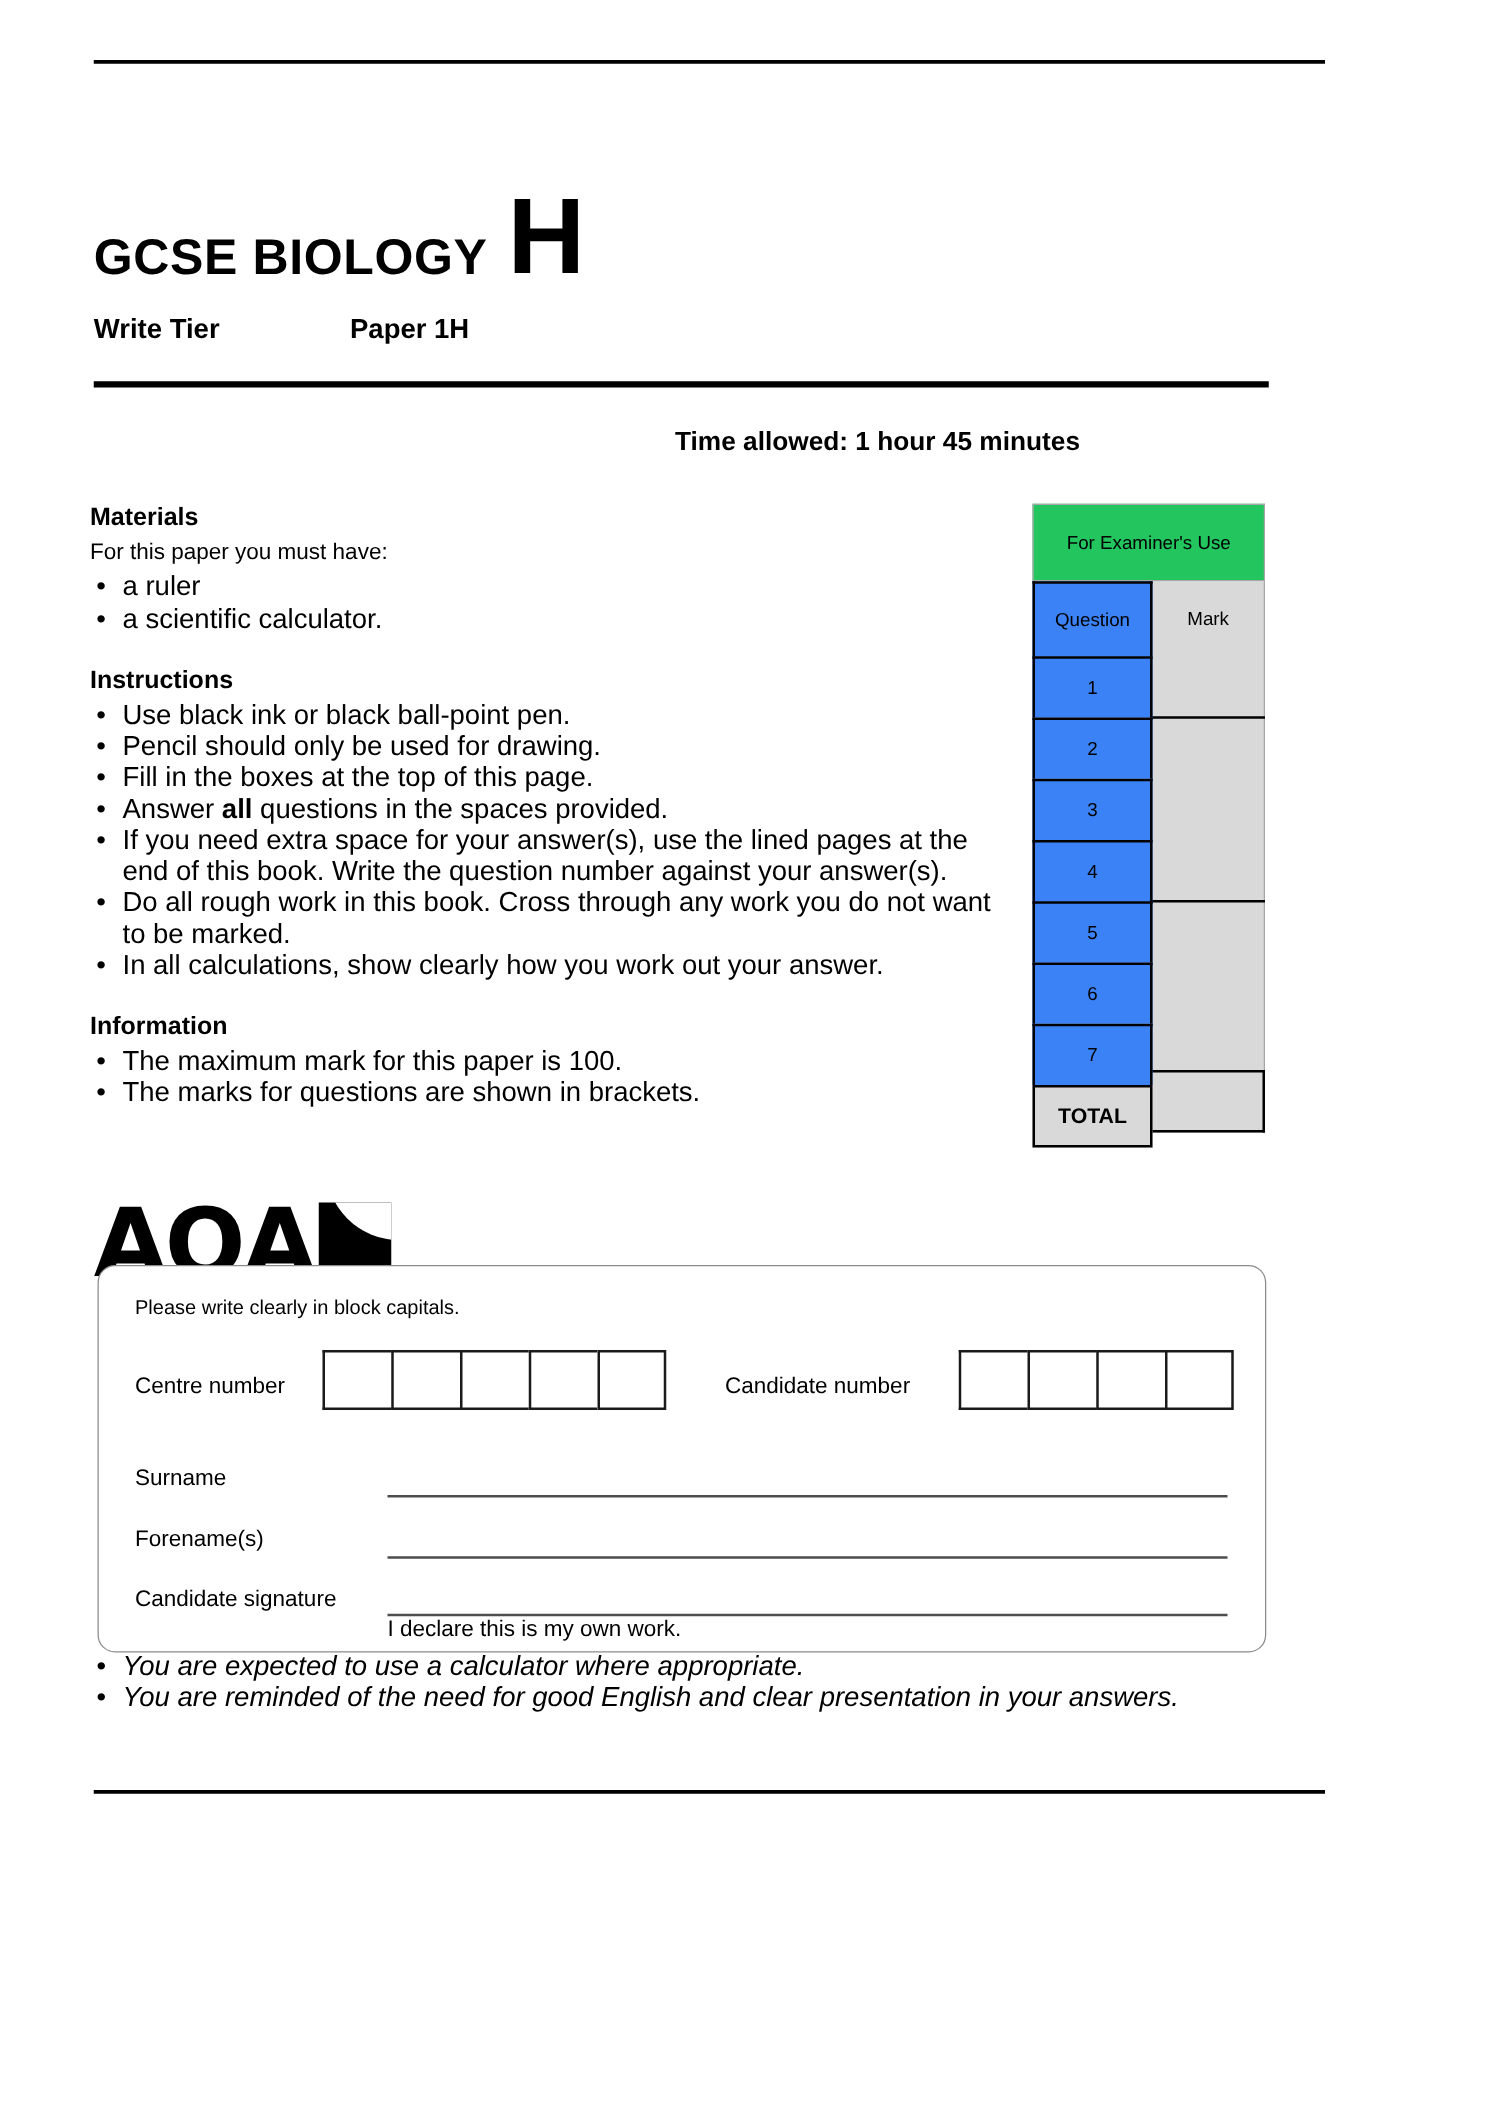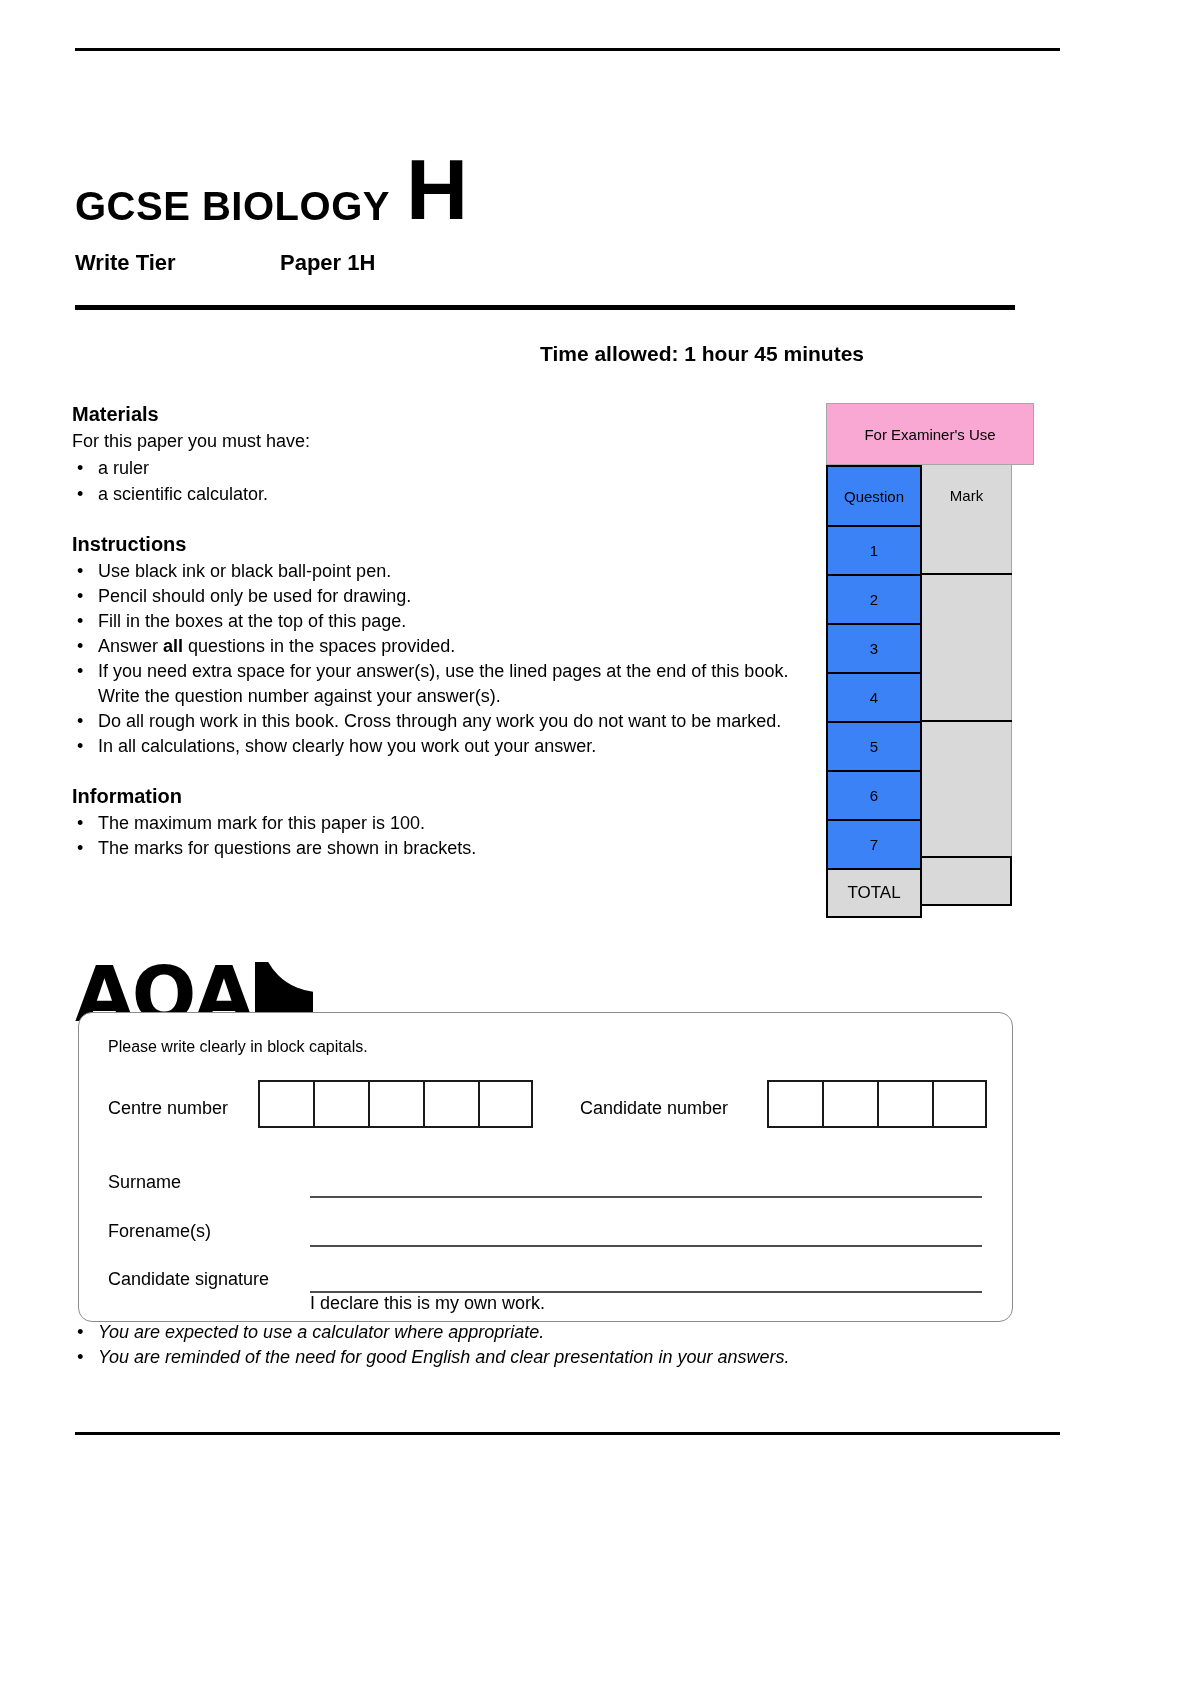--- a/index.html
+++ b/index.html
@@ -101,21 +101,21 @@
     font-size: 18px;
     line-height: 25px;
     margin: 0;
   }
   ul.bullets {
     list-style: none;
     margin: 2px 0 0 0;
     padding: 0;
   }
   ul.bullets > li {
-    font-size: 18px;
+    font-size: 22px;
     line-height: 25px;
     position: relative;
     padding-left: 26px;
     margin-bottom: 1px;
   }
   ul.bullets > li::before {
     content: "\2022";
     position: absolute;
     left: 5px;
     top: 0;
@@ -125,22 +125,22 @@
   
   .examiner {
     position: absolute;
     left: 826px; top: 403px;
     width: 186px;
     height: 503px;
   }
   .ex-header {
     position: absolute;
     left: 0; top: 0;
-    width: 208px; height: 62px;
-    background: #f9a8d4;
+    width: 186px; height: 62px;
+    background: #22c55e;
     border: 1px solid #a6a6a6;
     box-sizing: border-box;
     display: flex;
     align-items: center;
     justify-content: center;
     font-size: 15px;
   }
   .ex-markcol {
     position: absolute;
     left: 95px; top: 62px;
@@ -179,21 +179,21 @@
     height: 49px;
     display: flex;
     align-items: center;
     justify-content: center;
     font-size: 15px;
     background: #3b82f6;
   }
   .ex-cell.head { height: 60px; }
   .ex-cell.total {
     background: #d9d9d9;
-    font-weight: normal;
+    font-weight: bold;
     font-size: 17px;
     border-bottom: 2px solid #000;
     height: 50px;
   }
   .ex-total-mark {
     position: absolute;
     left: 95px; top: 453px;
     width: 91px; height: 50px;
     background: #d9d9d9;
     border: 2px solid #000;

